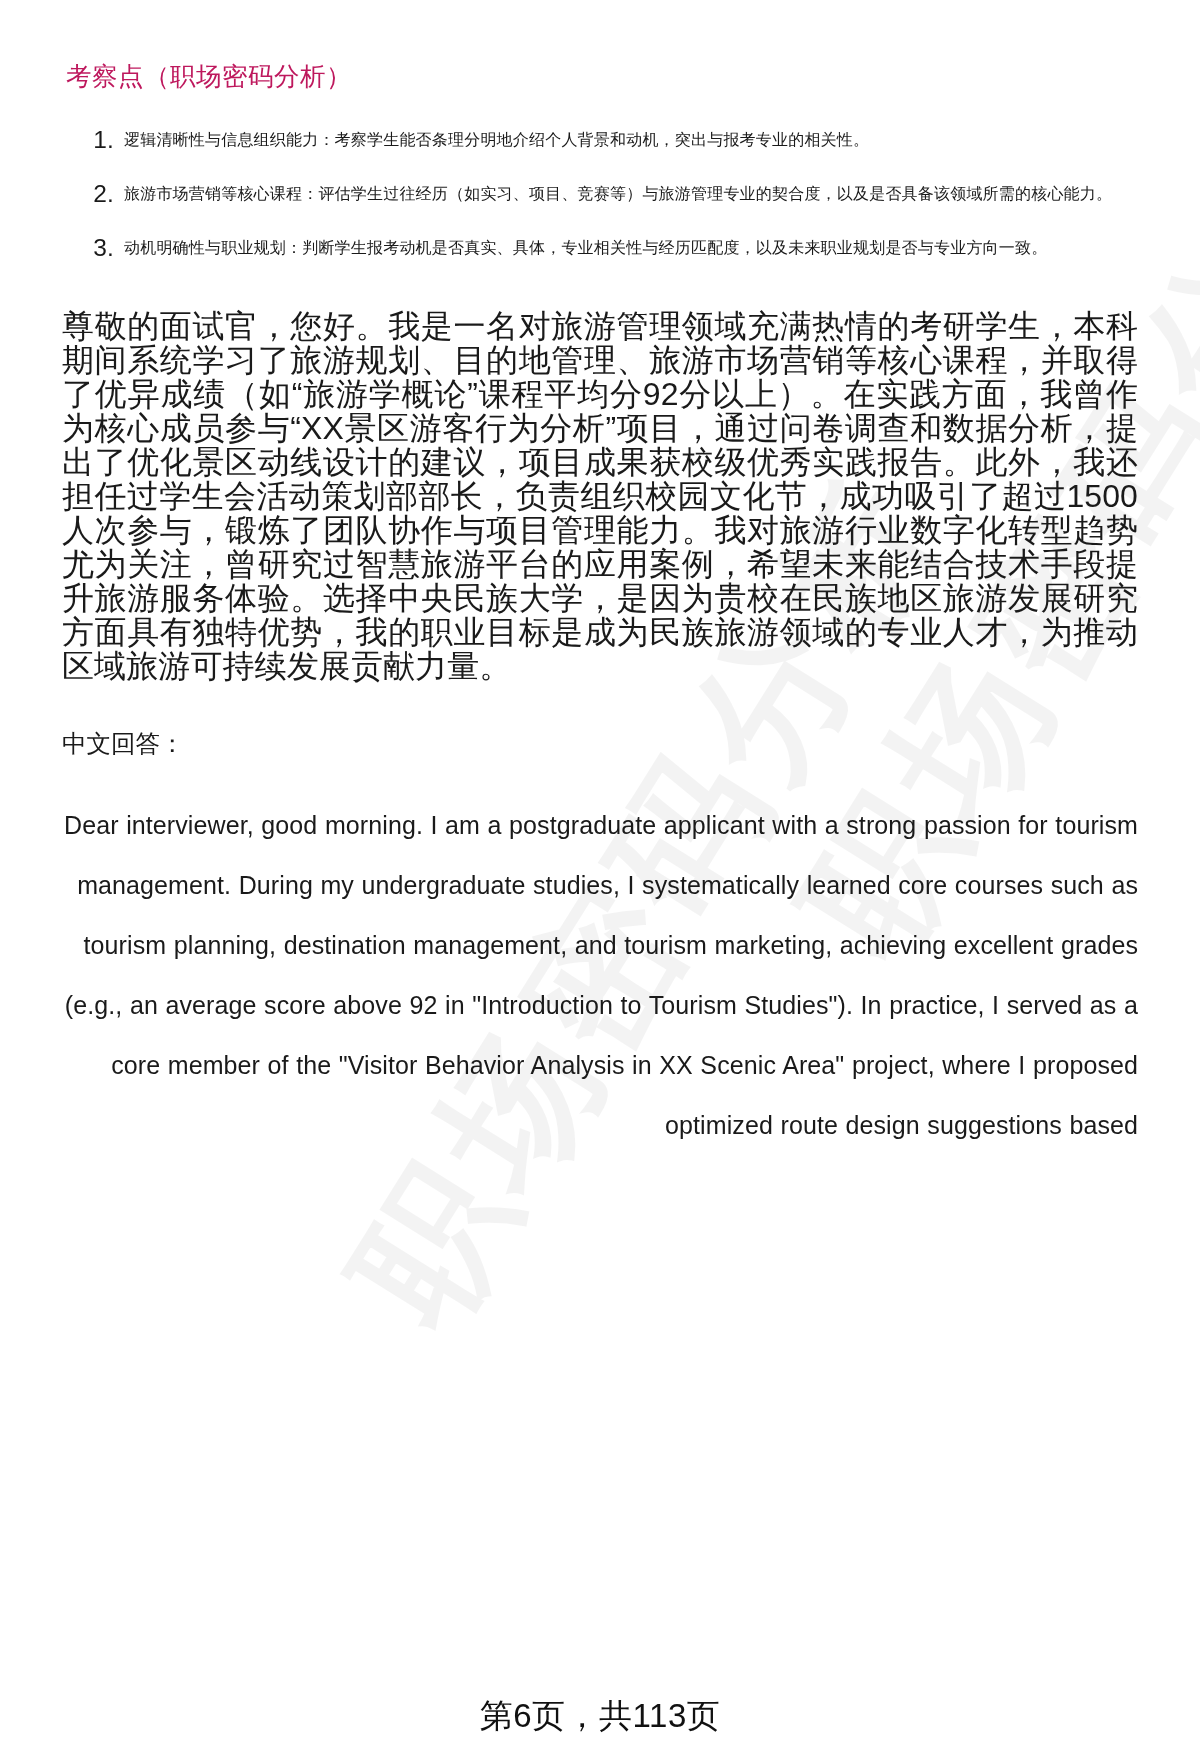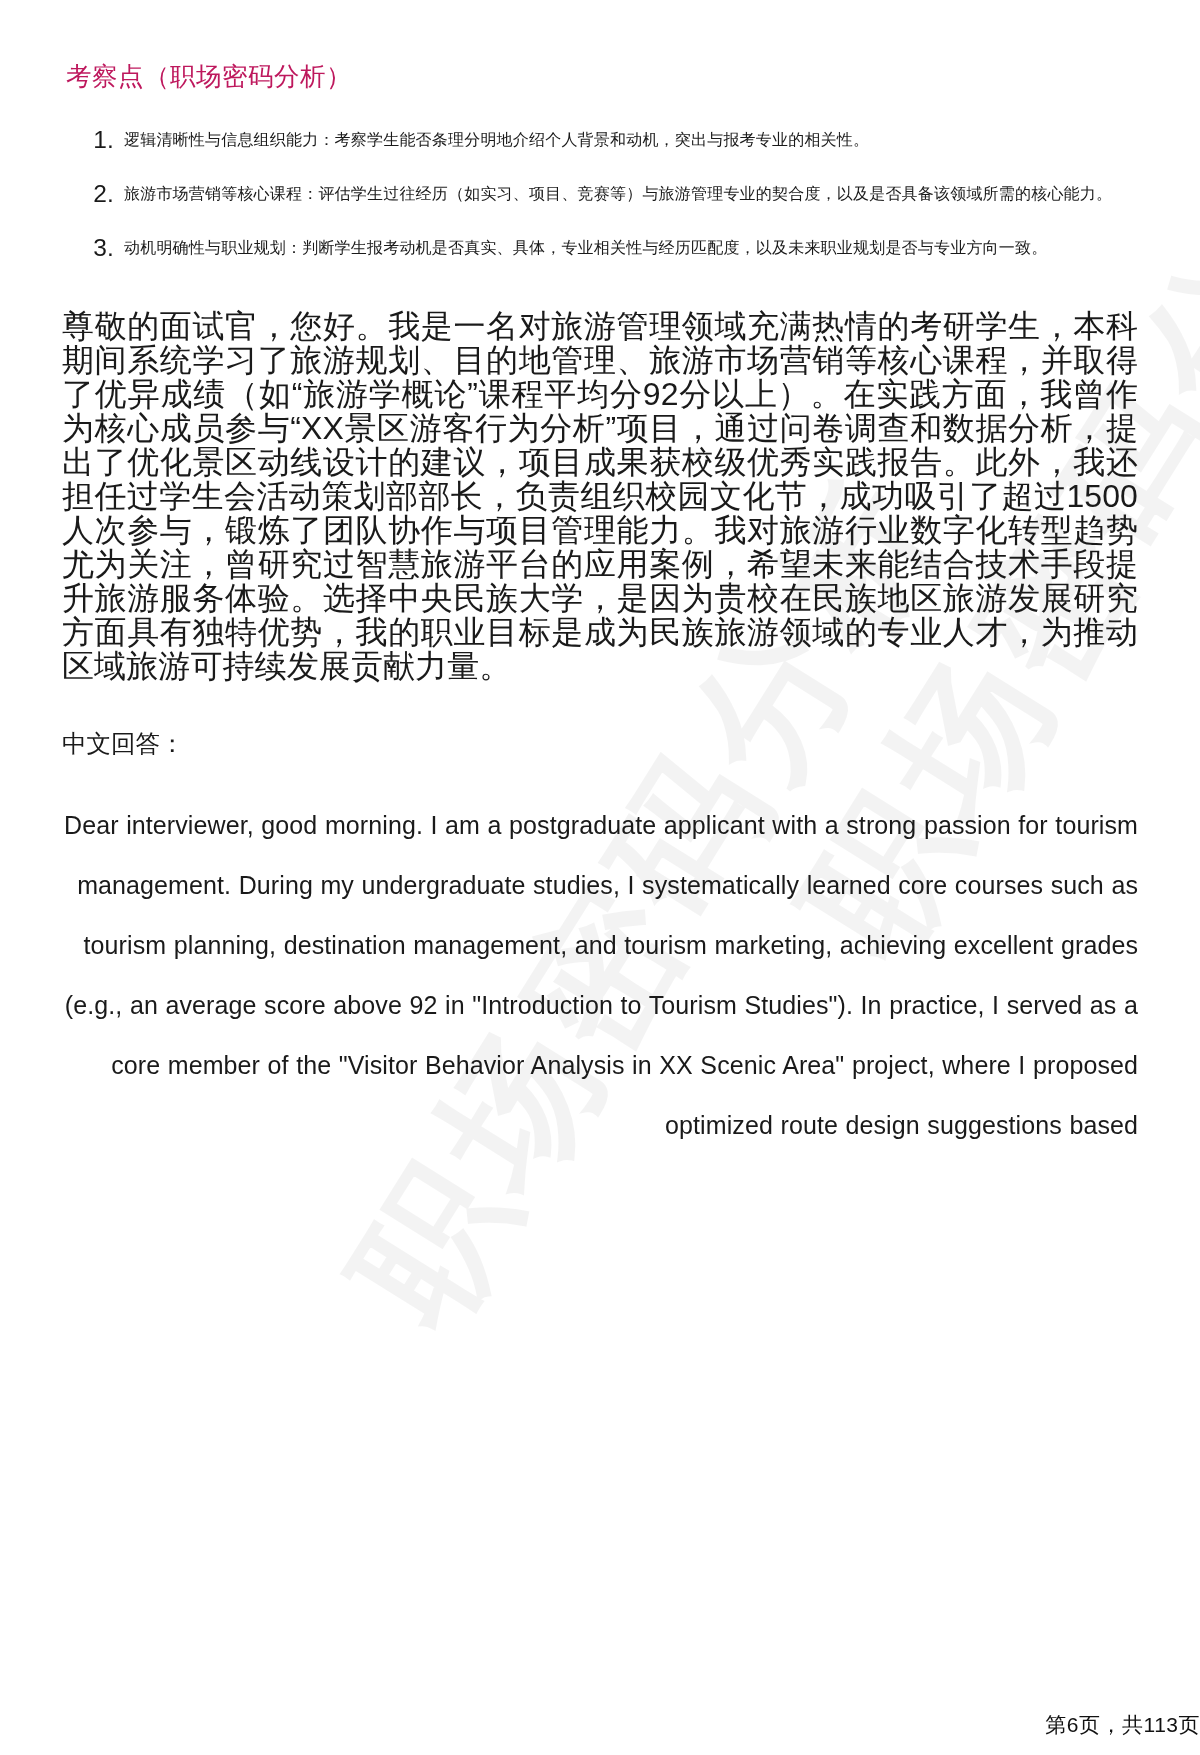--- a/index.html
+++ b/index.html
@@ -107,22 +107,22 @@
     word-spacing: 0.5px;
   }
   .spacer-sm { height: 18px; }
 
   
   #page-footer {
     position: absolute;
     left: 0;
     right: 0;
     bottom: 16px;
-    text-align: right;
-    font-size: 21px;
+    text-align: center;
+    font-size: 33px;
     color: #111;
     z-index: 3;
     letter-spacing: 0.5px;
   }
 </style>
 </head>
 <body>
 
 <div id="watermark-layer">
   <div class="wm wm-a">职场密码分析</div>

